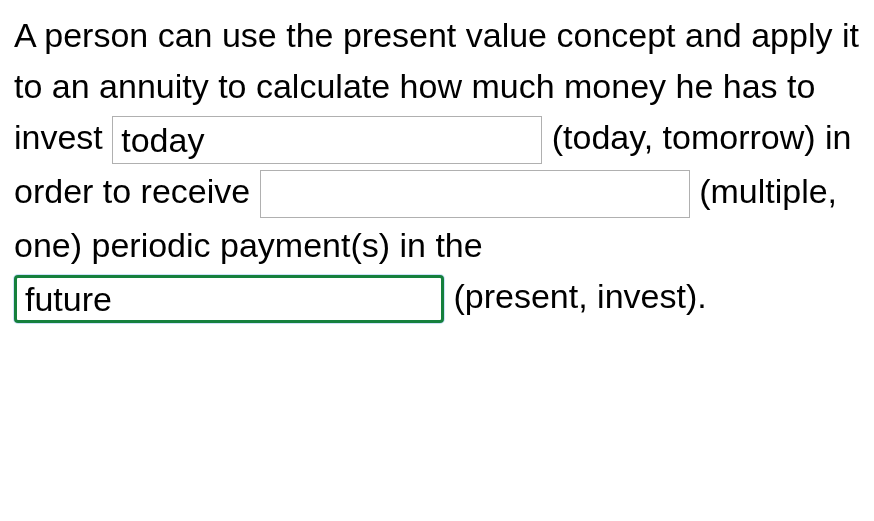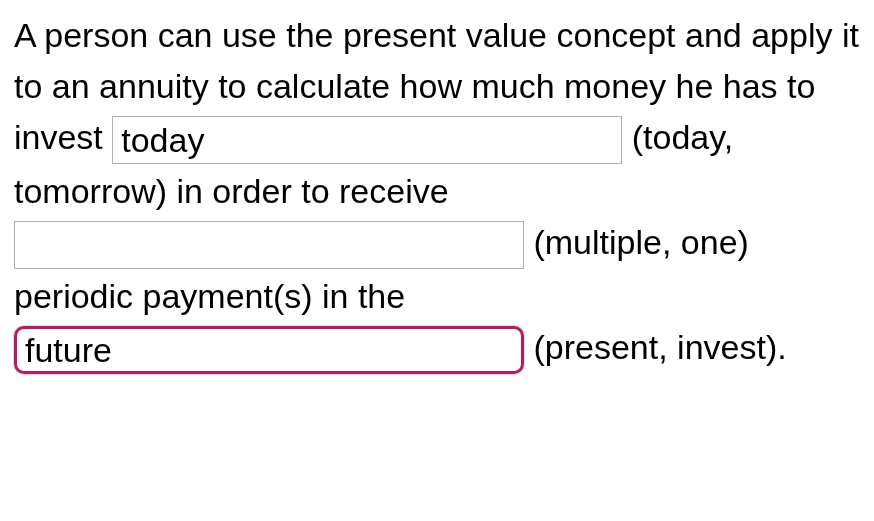--- a/index.html
+++ b/index.html
@@ -21,31 +21,31 @@
     }
     .text-segment {
       display: inline;
     }
     .input-field {
       display: inline-block;
       border: 1px solid #b0b0b0;
       font-family: inherit;
       font-size: 34px;
       padding: 2px 8px;
-      width: 510px;
+      width: 430px;
       height: 48px;
       vertical-align: middle;
       background: #fff;
       color: #000;
       outline: none;
       margin: 2px 0;
     }
     .input-field.focused {
-      border: 3px solid #be185d;
-      border-radius: 10px;
+      border: 3px solid #15803d;
+      border-radius: 4px;
       box-shadow: 0 0 0 1px rgba(91,155,240,0.3);
     }
   </style>
 </head>
 <body>
 
 <div class="content">
   <span class="text-segment">A person can use the present value concept and apply it to an annuity to calculate how much money he has to invest </span>
   <input type="text" class="input-field" value="today" style="">
   <span class="text-segment">(today, tomorrow) in order to receive </span>

